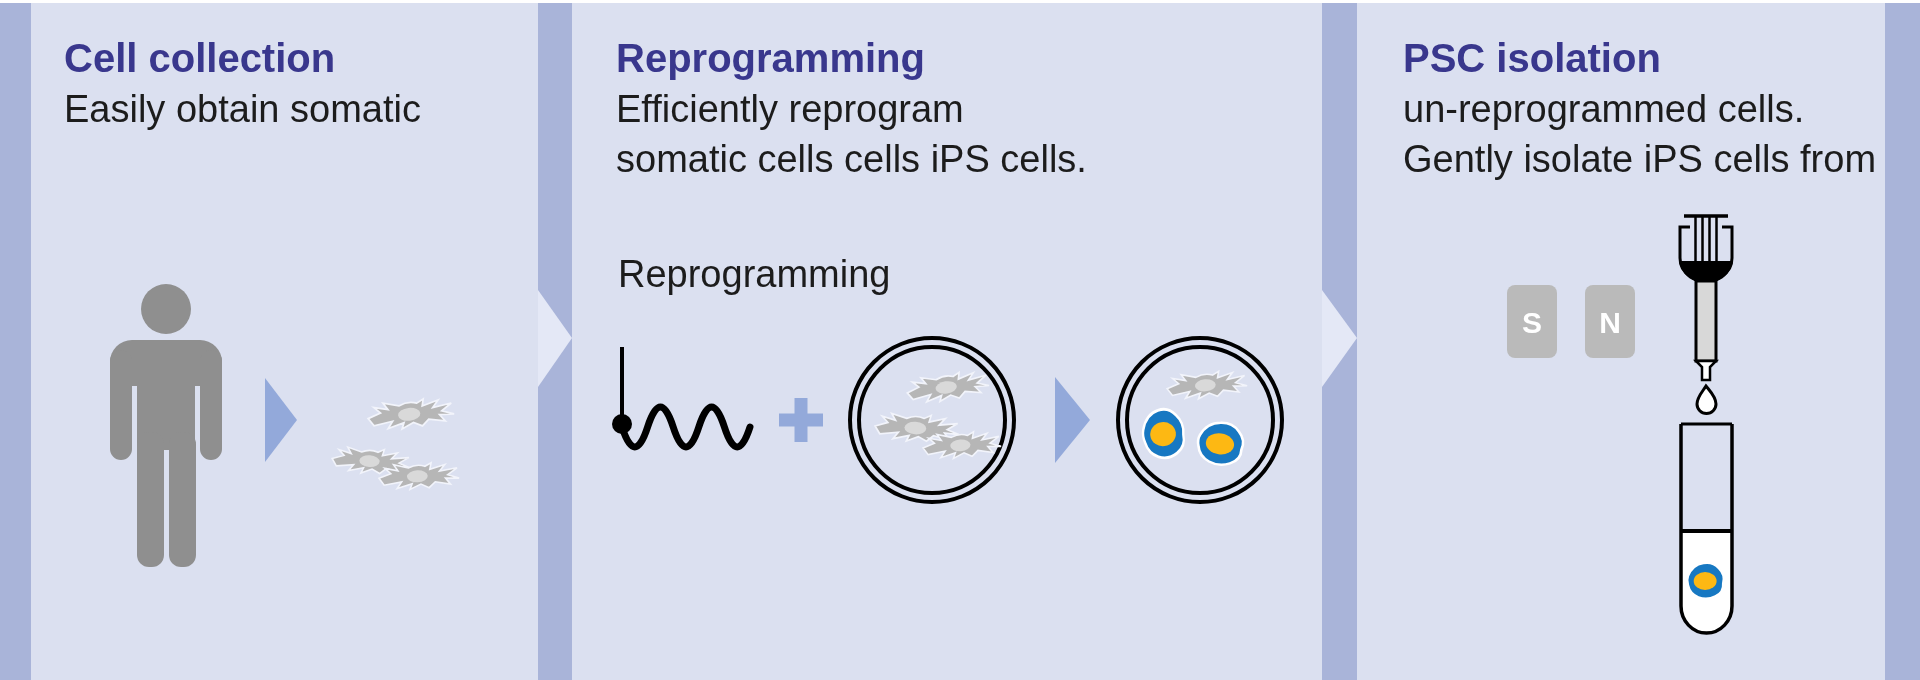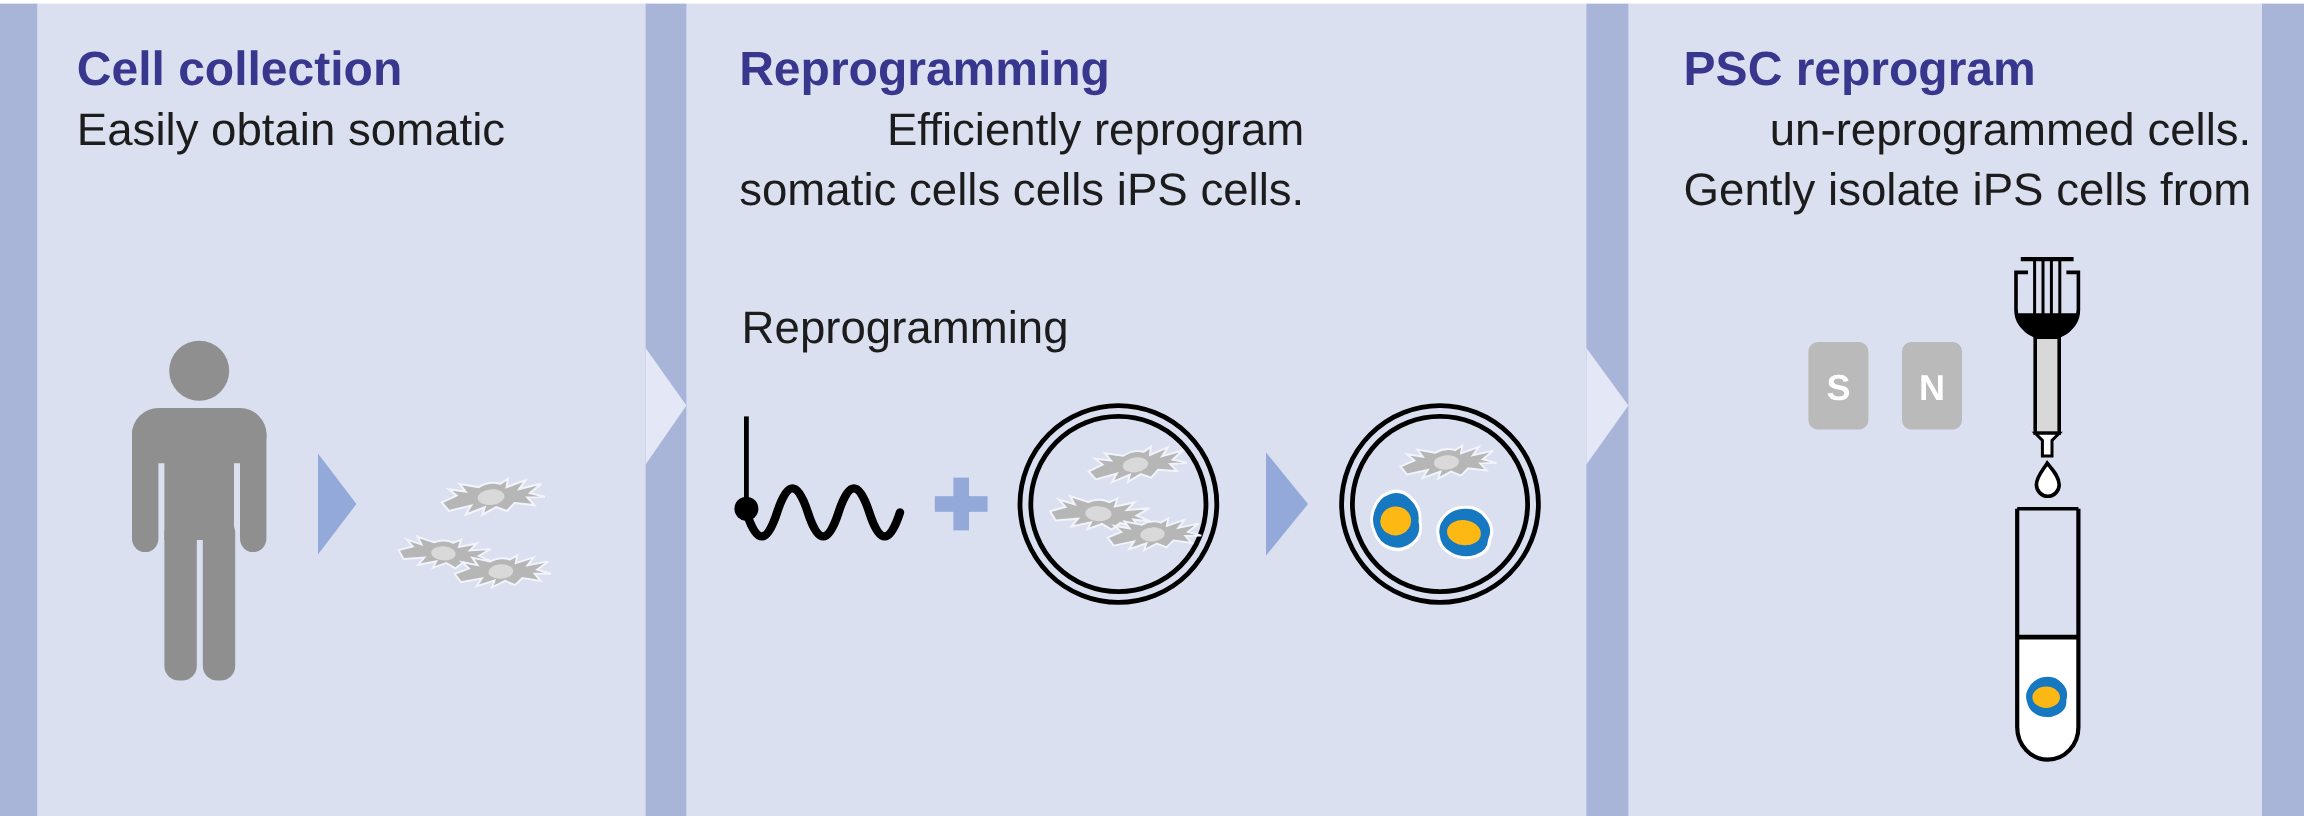--- a/index.html
+++ b/index.html
@@ -7,21 +7,21 @@
     width:1920px;height:680px;position:relative;overflow:hidden;
     background:var(--strip,#a9b4d9);
     font-family:"Liberation Sans",sans-serif;
   }
   .panel{position:absolute;top:0;bottom:0;background:var(--panel,#dbe0f0);z-index:1;}
   #panel1{left:31px;width:507px;}
   #panel2{left:572px;width:750px;}
   #panel3{left:1357px;width:528px;}
   .topband{position:absolute;left:0;top:0;width:100%;height:3px;background:var(--white,#fff);z-index:6;}
   svg.overlay{position:absolute;left:0;top:0;z-index:2;}
-  .txt{position:absolute;z-index:4;white-space:nowrap;text-align:right;}
+  .txt{position:absolute;z-index:4;white-space:nowrap;}
   .title{font-size:40px;font-weight:bold;color:var(--title,#39378d);}
   .bodytext{font-size:38px;line-height:50px;color:var(--body,#1c1c1c);}
   .bodytext span{display:block;}
   .label{font-size:38px;line-height:50px;color:var(--body,#1c1c1c);}
   .label span{display:block;}
   .magnet-letter{font-size:30px;font-weight:bold;fill:var(--white,#fff);}
   .ink{stroke:#000;fill:none;}
 </style>
 </head>
 <body>
@@ -132,17 +132,17 @@
 
 <div class="txt title" style="left:616px;top:36px;">Reprogramming</div>
 <div class="txt bodytext" style="left:616px;top:84px;">
   <span>Efficiently reprogram</span>
   <span>somatic cells cells iPS cells.</span>
 </div>
 <div class="txt label" style="left:618px;top:249px;">
   <span>Reprogramming</span>
 </div>
 
-<div class="txt title" style="left:1403px;top:36px;">PSC reprogram</div>
+<div class="txt title" style="left:1403px;top:36px;">PSC isolation</div>
 <div class="txt bodytext" style="left:1403px;top:84px;">
   <span>un-reprogrammed cells.</span>
   <span>Gently isolate iPS cells from</span>
 </div>
 
 </body></html>

